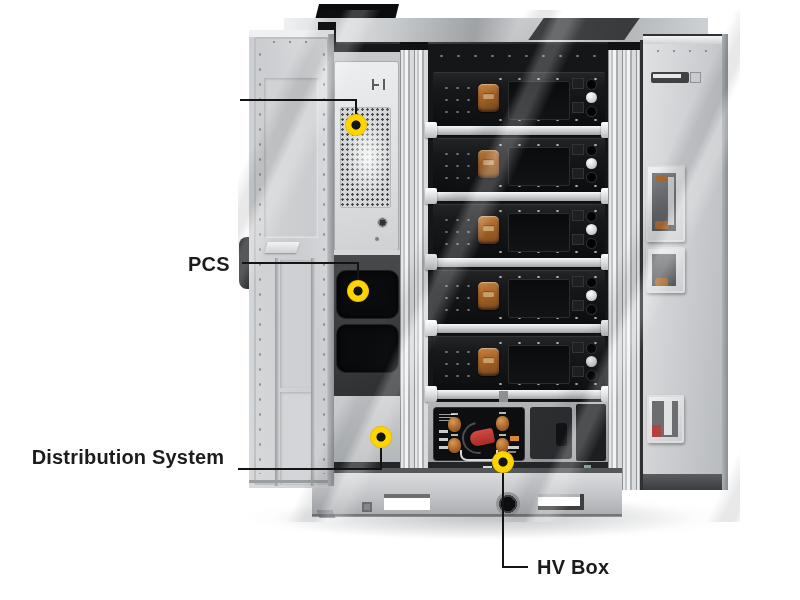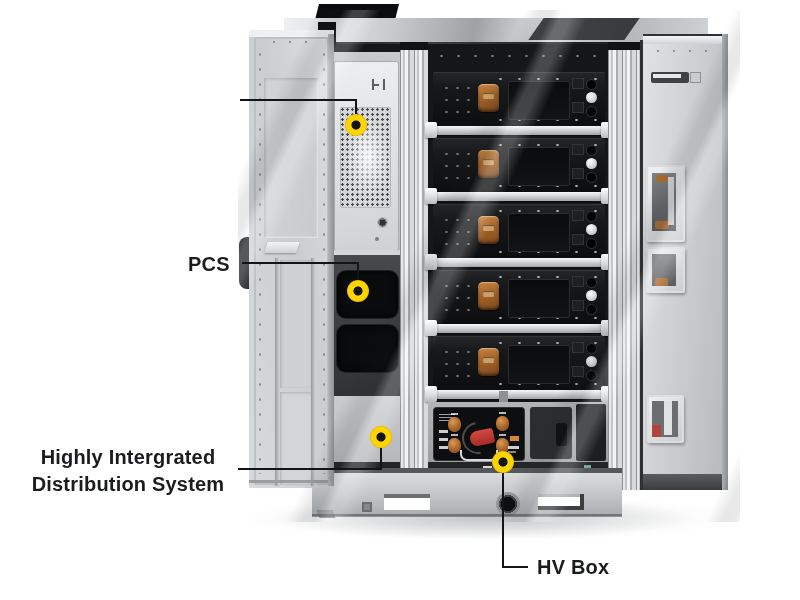--- a/index.html
+++ b/index.html
@@ -257,18 +257,17 @@
   <div class="line" style="left:502px;top:472px;width:2px;height:96px;"></div>
   <div class="line" style="left:502px;top:566px;width:26px;height:2px;"></div>
 
   <div class="marker" style="left:345px;top:114px;"></div>
   <div class="marker" style="left:347px;top:280px;"></div>
   <div class="marker" style="left:370px;top:426px;"></div>
   <div class="marker" style="left:492px;top:451px;"></div>
 
   <div class="lbl" style="left:188px;top:253px;">PCS</div>
   <div class="lbl" style="left:22px;top:444px;width:212px;text-align:center;line-height:27px;">
-    <div>Highly Intergrated</div>
     <div>Distribution System</div>
   </div>
   <div class="lbl" style="left:537px;top:556px;">HV Box</div>
 
 </div>
 
 </body></html>

